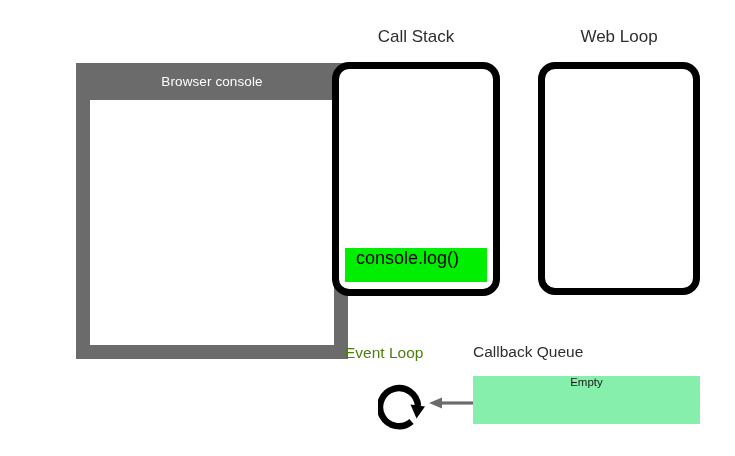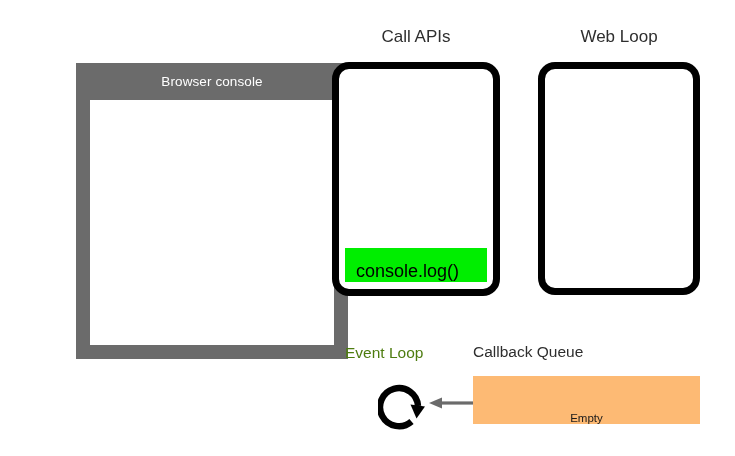--- a/index.html
+++ b/index.html
@@ -73,21 +73,21 @@
 
   
   .stack-frame {
     position: absolute;
     left: 6px;
     right: 6px;
     bottom: 7px;
     height: 34px;
     background: #00ee00;
     display: flex;
-    align-items: flex-end;
+    align-items: flex-start;
     padding-left: 11px;
     box-sizing: border-box;
   }
   .stack-frame-label {
     color: #000000;
     font-size: 18px;
     white-space: nowrap;
   }
 
   
@@ -126,42 +126,42 @@
     height: 18px;
   }
 
   
   #callback-queue-box {
     position: absolute;
     left: 473px;
     top: 376px;
     width: 227px;
     height: 48px;
-    background: #fdba74;
+    background: #86efac;
     display: flex;
-    align-items: flex-end;
+    align-items: flex-start;
     justify-content: center;
   }
   #callback-queue-status {
     color: #1a1a1a;
     font-size: 11.5px;
     white-space: nowrap;
   }
 </style>
 </head>
 <body>
 
 <div id="stage">
 
   <div class="console-frame">
     <div class="console-title">Browser console</div>
     <div class="console-screen"></div>
   </div>
 
-  <div class="panel-title" id="title-call-stack">Call APIs</div>
+  <div class="panel-title" id="title-call-stack">Call Stack</div>
 
   <div class="stack-box" id="box-call-stack">
     <div class="stack-frame">
       <span class="stack-frame-label">console.log()</span>
     </div>
   </div>
 
   <div class="panel-title" id="title-web-apis">Web Loop</div>
 
   <div class="stack-box" id="box-web-apis"></div>

